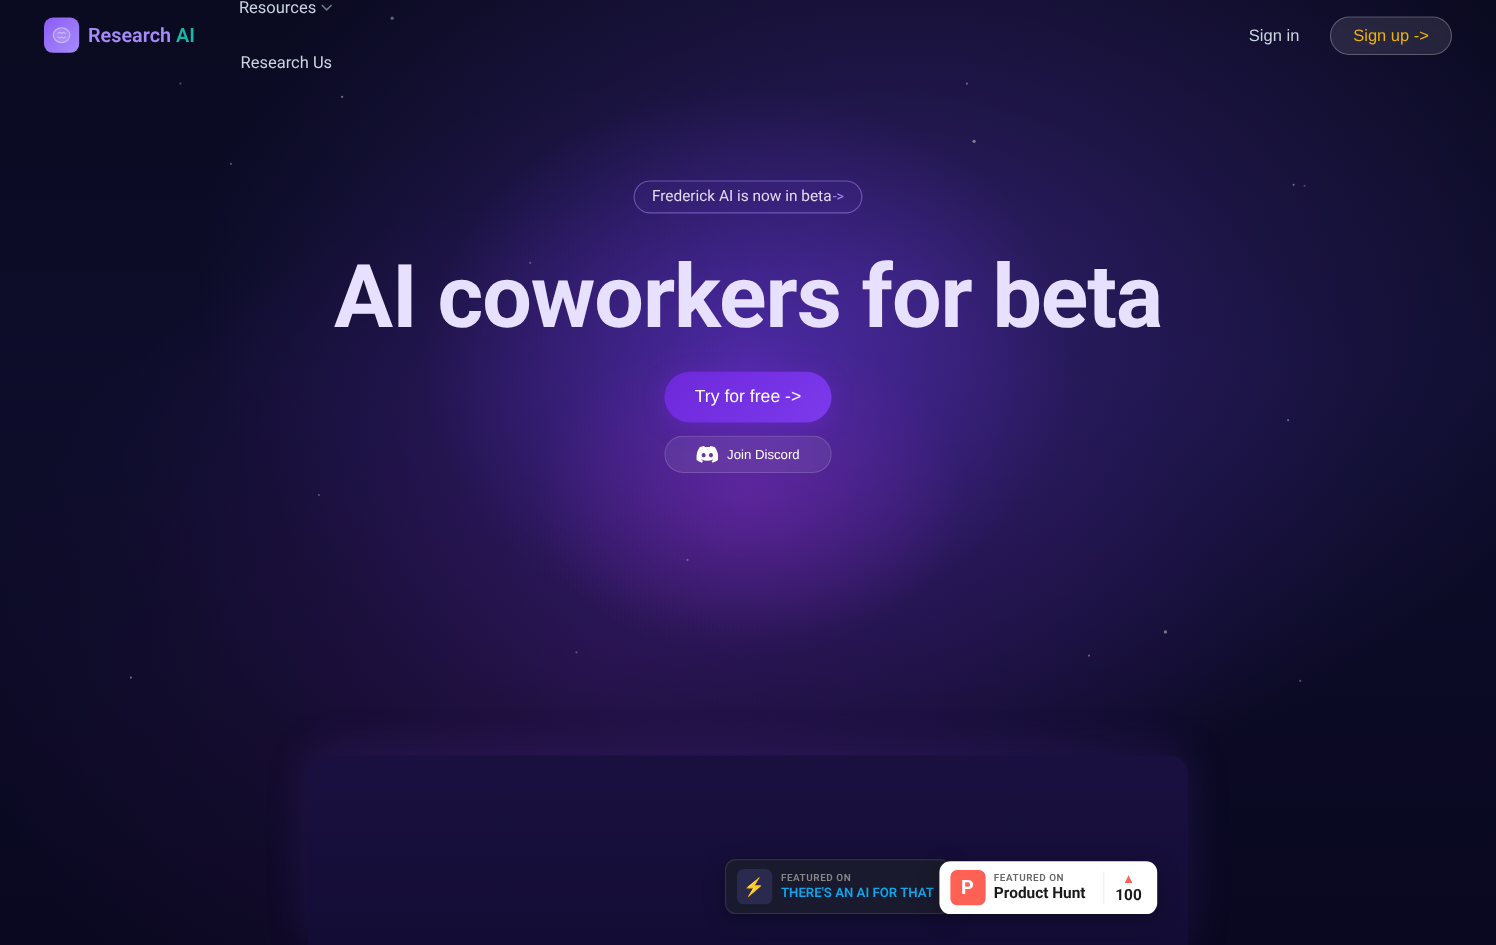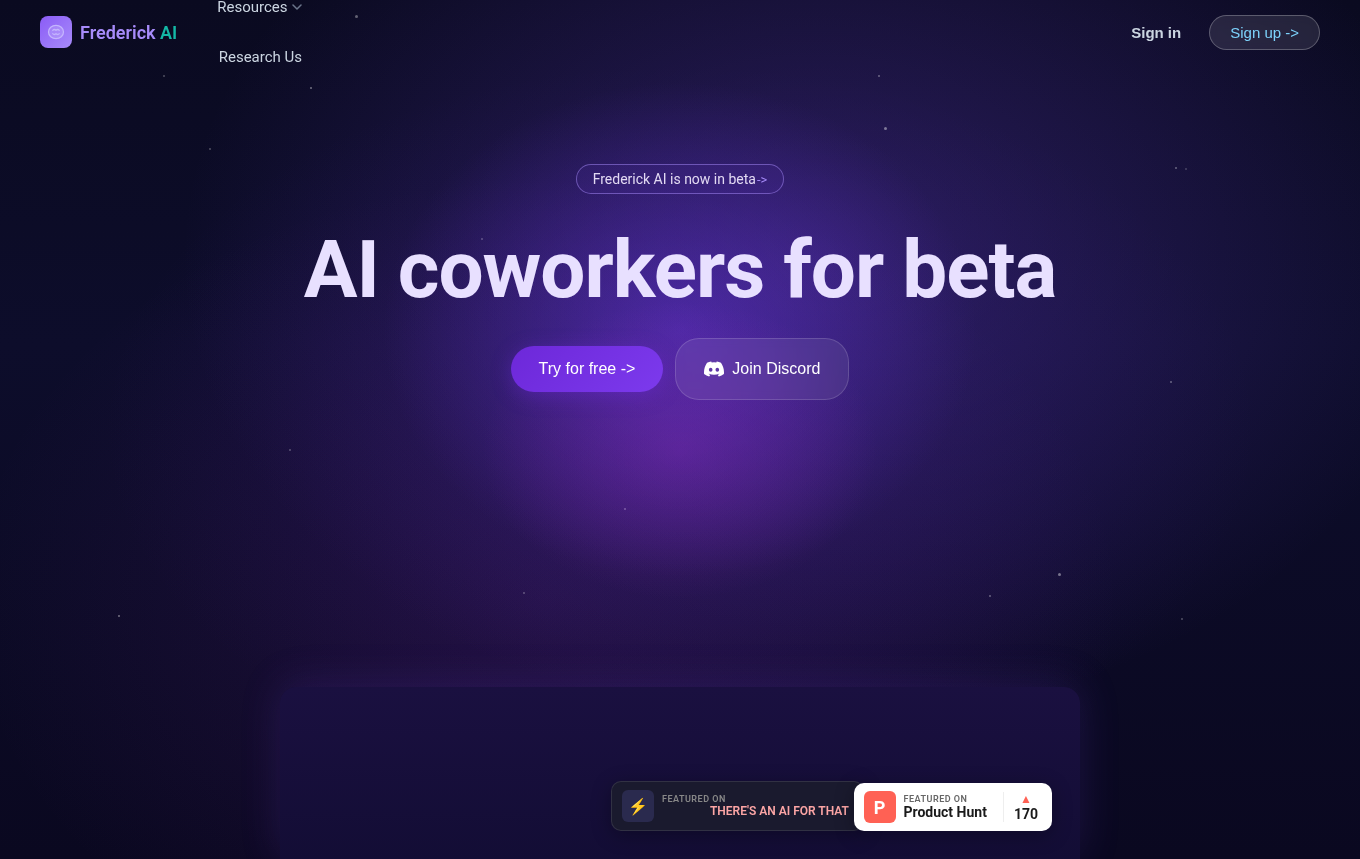--- a/index.html
+++ b/index.html
@@ -106,25 +106,24 @@
       gap: 16px;
     }
 
     .btn-signin {
       color: #cbd5e1;
       font-size: 15px;
       background: none;
       border: none;
       cursor: pointer;
       padding: 8px 12px;
-      font-weight: bold;
     }
 
     .btn-signup {
-      color: #7dd3fc;
+      color: #eab308;
       font-size: 15px;
       background: rgba(255,255,255,0.1);
       border: 1px solid rgba(255,255,255,0.25);
       border-radius: 20px;
       cursor: pointer;
       padding: 8px 20px;
       backdrop-filter: blur(4px);
     }
 
     
@@ -170,20 +169,21 @@
     .hero-subtitle {
       font-size: 20px;
       color: #94a3b8;
       margin-bottom: 40px;
     }
 
     .hero-buttons {
       display: flex;
       gap: 12px;
       align-items: center;
+      flex-direction: column;
     }
 
     .btn-try {
       display: inline-flex;
       align-items: center;
       gap: 6px;
       background: linear-gradient(135deg, #6d28d9, #7c3aed);
       color: #fff;
       border: none;
       border-radius: 24px;
@@ -195,22 +195,22 @@
     }
 
     .btn-discord {
       display: inline-flex;
       align-items: center;
       gap: 8px;
       background: rgba(255,255,255,0.08);
       color: #fff;
       border: 1px solid rgba(255,255,255,0.15);
       border-radius: 24px;
-      padding: 20px 28px;
-      font-size: 16px;
+      padding: 6px 28px;
+      font-size: 12px;
       font-weight: 500;
       cursor: pointer;
       backdrop-filter: blur(4px);
     }
 
     
     .discord-icon {
       width: 20px;
       height: 20px;
     }
@@ -353,23 +353,22 @@
       font-size: 9px;
       color: #888;
       font-weight: 600;
       letter-spacing: 0.5px;
       text-transform: uppercase;
     }
 
     .ai-name {
       font-size: 12px;
       font-weight: 600;
-      color: #fca5a5;
+      color: #0ea5e9;
       white-space: nowrap;
-      margin-left: 48px;
     }
 
     
     .glow-center {
       position: absolute;
       top: 80px;
       left: 50%;
       transform: translateX(-50%);
       width: 600px;
       height: 500px;
@@ -422,21 +421,21 @@
       <div class="logo-icon">
         <svg width="20" height="20" viewBox="0 0 24 24" fill="none">
           <ellipse cx="12" cy="12" rx="9" ry="8" fill="rgba(255,255,255,0.15)" stroke="#c4b5fd" stroke-width="1.5"></ellipse>
           <path d="M8 10 Q10 8 12 10 Q14 8 16 10" stroke="#c4b5fd" stroke-width="1.5" fill="none" stroke-linecap="round"></path>
           <path d="M8 14 Q10 16 12 14 Q14 16 16 14" stroke="#c4b5fd" stroke-width="1.5" fill="none" stroke-linecap="round"></path>
           <circle cx="7" cy="12" r="1.5" fill="#a78bfa"></circle>
           <circle cx="17" cy="12" r="1.5" fill="#a78bfa"></circle>
         </svg>
       </div>
       <span class="logo-text">
-        <span>Frederick</span> <span style="color:#14b8a6">AI</span>
+        <span>Research</span> <span style="color:#14b8a6">AI</span>
       </span>
     </a>
 
     <div class="nav-links">
       <a class="nav-link">
         <span>Resources</span>
         <svg class="chevron" viewBox="0 0 12 12" fill="none">
           <path d="M2 4l4 4 4-4" stroke="#94a3b8" stroke-width="1.5" stroke-linecap="round" stroke-linejoin="round"></path>
         </svg>
       </a>
@@ -488,17 +487,17 @@
     </div>
 
     <div class="product-hunt-badge">
       <div class="ph-icon">P</div>
       <div class="ph-text">
         <span class="ph-featured">FEATURED ON</span>
         <span class="ph-name">Product Hunt</span>
       </div>
       <div class="ph-count">
         <span class="ph-arrow">▲</span>
-        <span class="ph-num">170</span>
+        <span class="ph-num">100</span>
       </div>
     </div>
   </div>
 </div>
 
 </body></html>

